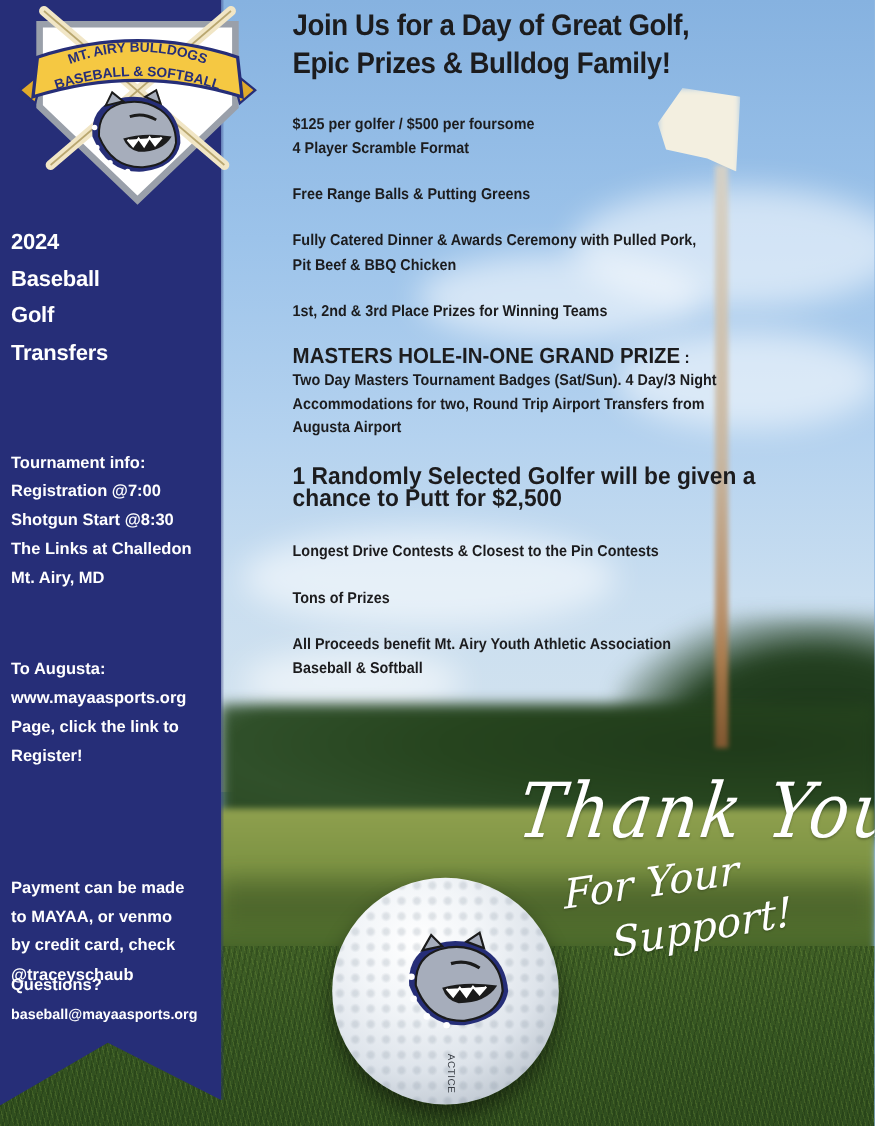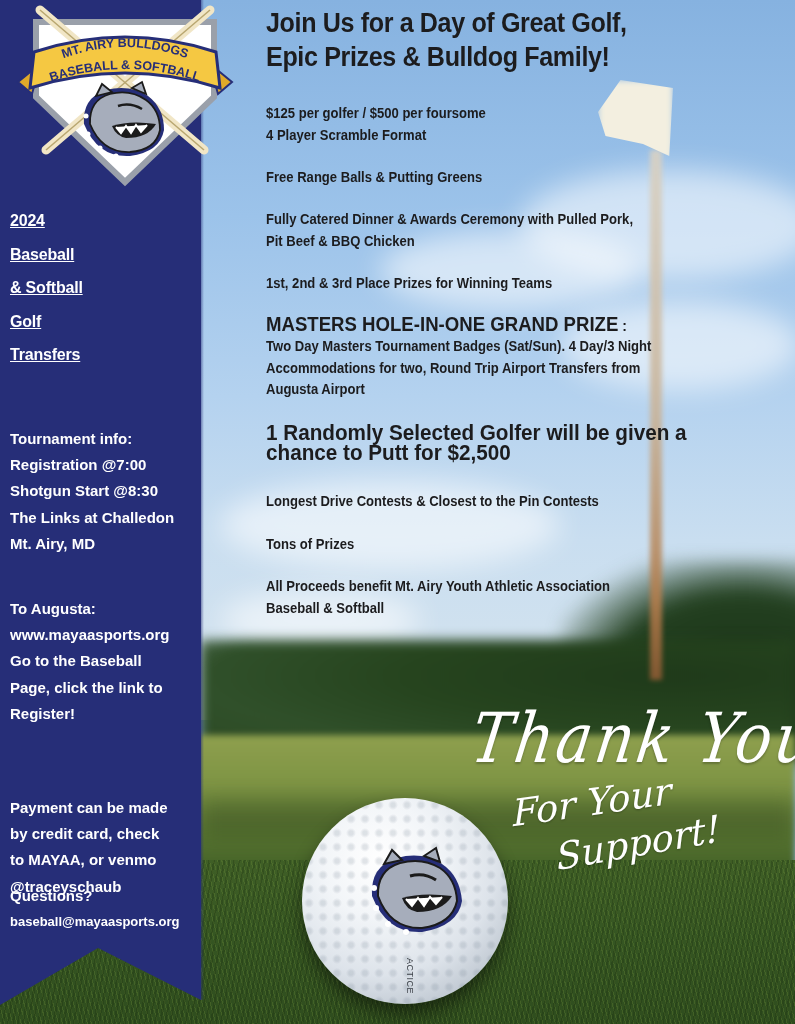--- a/index.html
+++ b/index.html
@@ -39,21 +39,21 @@
     .ball-logo { position: absolute; left: 60px; top: 48px; width: 104px; height: 90px; }
     .ball-print { position: absolute; left: 113px; top: 160px; font-size: 9px; color: #3a3f46; transform: rotate(90deg); transform-origin: left top; letter-spacing: 0.5px; }
 
     
     .ribbon { position: absolute; left: 0; top: 0; width: 201px; height: 1006px; background: #262e78;
       clip-path: polygon(0 0, 100% 0, 100% 1000px, 98px 948px, 0 1005px); }
     .ribbon-edge { position: absolute; left: 201px; top: 0; width: 3px; height: 1000px; background: linear-gradient(90deg, rgba(38,46,120,0.5), rgba(38,46,120,0)); }
 
     .logo { position: absolute; left: 14px; top: 2px; width: 222px; height: 192px; }
 
-    .side-title { position: absolute; left: 10px; top: 204px; color: #ffffff; font-weight: bold; font-size: 16px; line-height: 33.5px; letter-spacing: -0.2px; text-decoration: underline; }
+    .side-title { position: absolute; left: 10px; top: 204px; color: #ffffff; font-weight: bold; font-size: 20px; line-height: 33.5px; letter-spacing: -0.2px; }
     .side-title div { white-space: nowrap; }
     .side-block { position: absolute; left: 10px; color: #ffffff; font-weight: bold; font-size: 15px; line-height: 26.2px; }
     .side-block div { white-space: nowrap; }
     .side-block .small { font-size: 13px; }
 
     
     .content { position: absolute; left: 266px; top: 0; width: 520px; color: #1c1c1e; }
     .headline { position: absolute; left: 0; top: 6px; font-weight: bold; font-size: 27px; line-height: 34px; letter-spacing: -0.4px; white-space: nowrap; transform: scaleX(0.93); transform-origin: left top; }
     .item { position: absolute; left: 0; font-weight: bold; font-size: 14.2px; line-height: 21.5px; white-space: nowrap; transform: scaleX(0.92); transform-origin: left top; }
     .big { position: absolute; left: 0; font-weight: bold; font-size: 20px; line-height: 22px; white-space: nowrap; transform: scaleX(0.93); transform-origin: left top; }
@@ -139,45 +139,43 @@
     <circle cx="8" cy="36" r="2.5" fill="#fff"></circle>
       <circle cx="10" cy="54" r="2.5" fill="#fff"></circle>
     <circle cx="22" cy="68" r="2.5" fill="#fff"></circle>
       <circle cx="38" cy="76" r="2.5" fill="#fff"></circle>
   </g>
 </svg>
 
 <div class="side-title">
   <div>2024</div>
   <div>Baseball</div>
-  <div>&amp; Softball</div>
   <div>Golf</div>
   <div>Transfers</div>
 </div>
 
-<div class="side-block" style="top:426px;">
+<div class="side-block" style="top:408px;">
   <div>Tournament info:</div>
   <div>Registration @7:00</div>
   <div>Shotgun Start @8:30</div>
   <div>The Links at Challedon</div>
   <div>Mt. Airy, MD</div>
 </div>
 
 <div class="side-block" style="top:596px;">
   <div>To Augusta:</div>
   <div>www.mayaasports.org</div>
-  <div>Go to the Baseball</div>
   <div>Page, click the link to</div>
   <div>Register!</div>
 </div>
 
 <div class="side-block" style="top:753px;margin-top:42px;">
   <div>Payment can be made</div>
+  <div>to MAYAA, or venmo</div>
   <div>by credit card, check</div>
-  <div>to MAYAA, or venmo</div>
   <div>@traceyschaub</div>
 </div>
 
 <div class="side-block" style="top:883px;">
   <div>Questions?</div>
   <div class="small">baseball@mayaasports.org</div>
 </div>
 
 <div class="content">
   <div class="headline">

